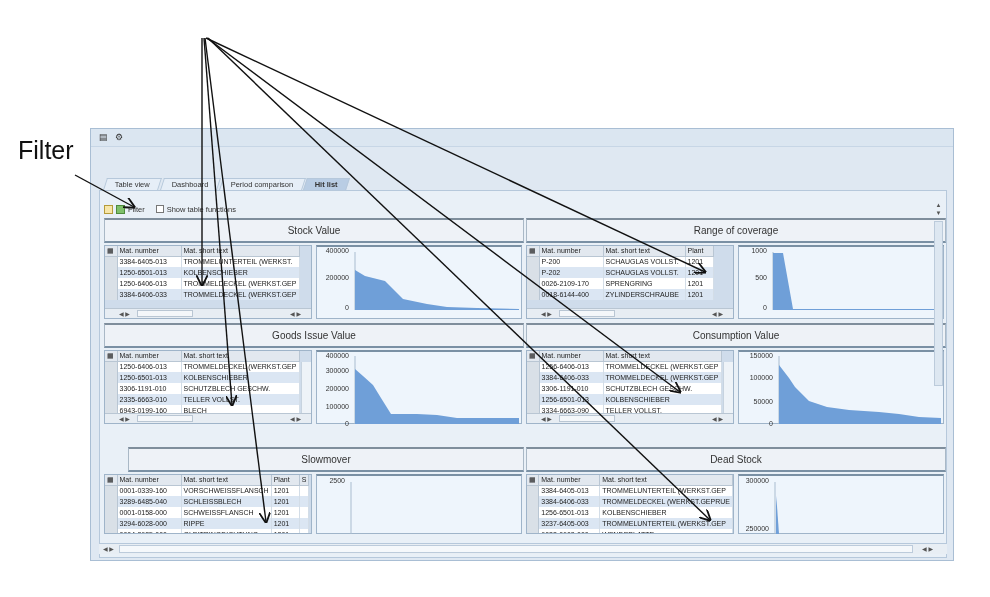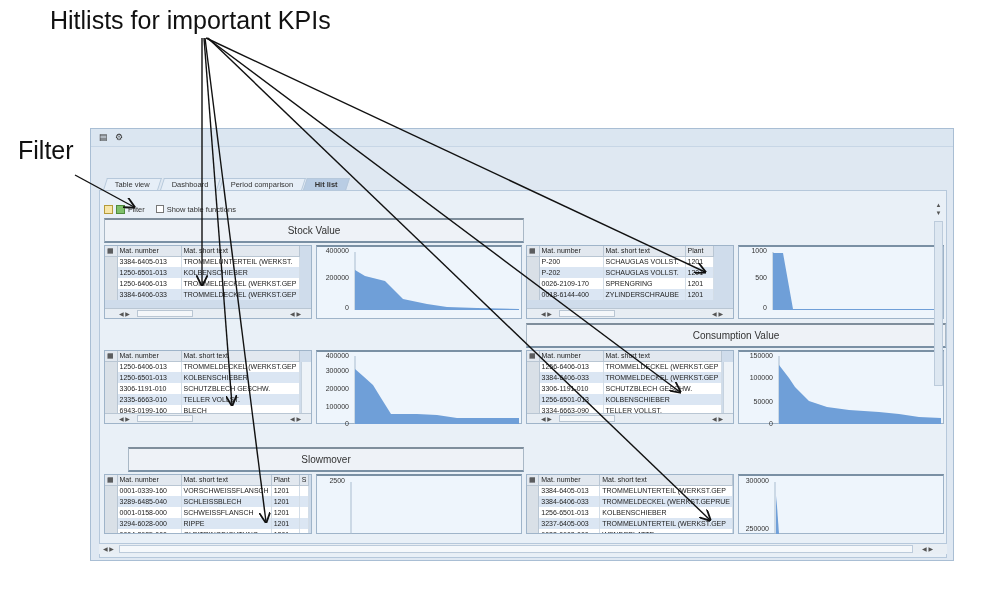--- a/index.html
+++ b/index.html
@@ -56,21 +56,20 @@
   .bottom-hscroll { position: absolute; left: 8px; top: 414px; width: 848px; height: 11px; background: #e8eef4; border-top: 1px solid #b6c8db; font-size: 6px; color: #555; }
   .bottom-hscroll .thumb { position: absolute; left: 20px; top: 1px; width: 794px; height: 8px; background: #f5f8fb; border: 1px solid #bccbdb; }
   .bottom-hscroll .l { position: absolute; left: 4px; top: 1px; }
   .bottom-hscroll .r { position: absolute; right: 14px; top: 1px; }
 </style>
 </head>
 <body>
 
 <div class="stage">
 
-  <div class="anno-title">Hitlists for important KPIs</div>
   <div class="anno-filter">Filter</div>
 
   <div class="window">
     <div class="toolbar">
       <span class="tb-icon">▤</span>
       <span class="tb-icon">⚙</span>
     </div>
 
     <div class="tabs">
       <div class="tab"><span>Table view</span></div>
@@ -133,20 +132,21 @@
             <div class="ytick" style="left:-2px; top:57px;">0</div>
             <svg width="204" height="72">
               <line x1="38" y1="5" x2="38" y2="63" stroke="#a9bccf" stroke-width="1"></line>
               <polygon points="38,23 48,29 60,32 68,34 86,52 110,57 130,60 160,61 202,62 202,63 38,63" fill="#6f9fd8"></polygon>
             </svg>
           </div>
         </div>
       </div>
 
       <div class="panel" style="left:426px; top:27px;">
+        <div class="panel-head">Range of coverage</div>
         <div class="panel-body">
           <div class="grid">
             <table>
               <tbody>
                   <tr>
                     <th style="width:12px;">▦</th>
                     <th style="width:64px;">Mat. number</th>
                     <th style="width:82px;">Mat. short text</th>
                     <th style="width:28px;">Plant</th>
                   </tr>
@@ -188,20 +188,21 @@
             <div class="ytick" style="left:-6px; top:57px;">0</div>
             <svg width="204" height="72">
               <line x1="34" y1="5" x2="34" y2="63" stroke="#a9bccf" stroke-width="1"></line>
               <polygon points="34,6 44,6 54,62 202,62 202,63 34,63" fill="#6f9fd8"></polygon>
             </svg>
           </div>
         </div>
       </div>
 
       <div class="panel" style="left:4px; top:132px;">
+        <div class="panel-head">Goods Issue Value</div>
         <div class="panel-body">
           <div class="grid">
             <table>
               <tbody>
                   <tr>
                     <th style="width:12px;">▦</th>
                     <th style="width:64px;">Mat. number</th>
                     <th style="width:118px;">Mat. short text</th>
                   </tr>
               <tr class="odd">
@@ -364,20 +365,21 @@
           <div class="chart" style="height:60px;">
             <div class="ytick" style="left:-6px; top:1px;">2500</div>
             <svg width="204" height="58">
               <line x1="34" y1="6" x2="34" y2="58" stroke="#a9bccf" stroke-width="1"></line>
             </svg>
           </div>
         </div>
       </div>
 
       <div class="panel" style="left:426px; top:256px;">
+        <div class="panel-head">Dead Stock</div>
         <div class="panel-body">
           <div class="grid" style="height:60px;">
             <table>
               <tbody>
                   <tr>
                     <th style="width:12px;">▦</th>
                     <th style="width:64px;">Mat. number</th>
                     <th style="width:126px;">Mat. short text</th>
                   </tr>
               <tr class="odd">

